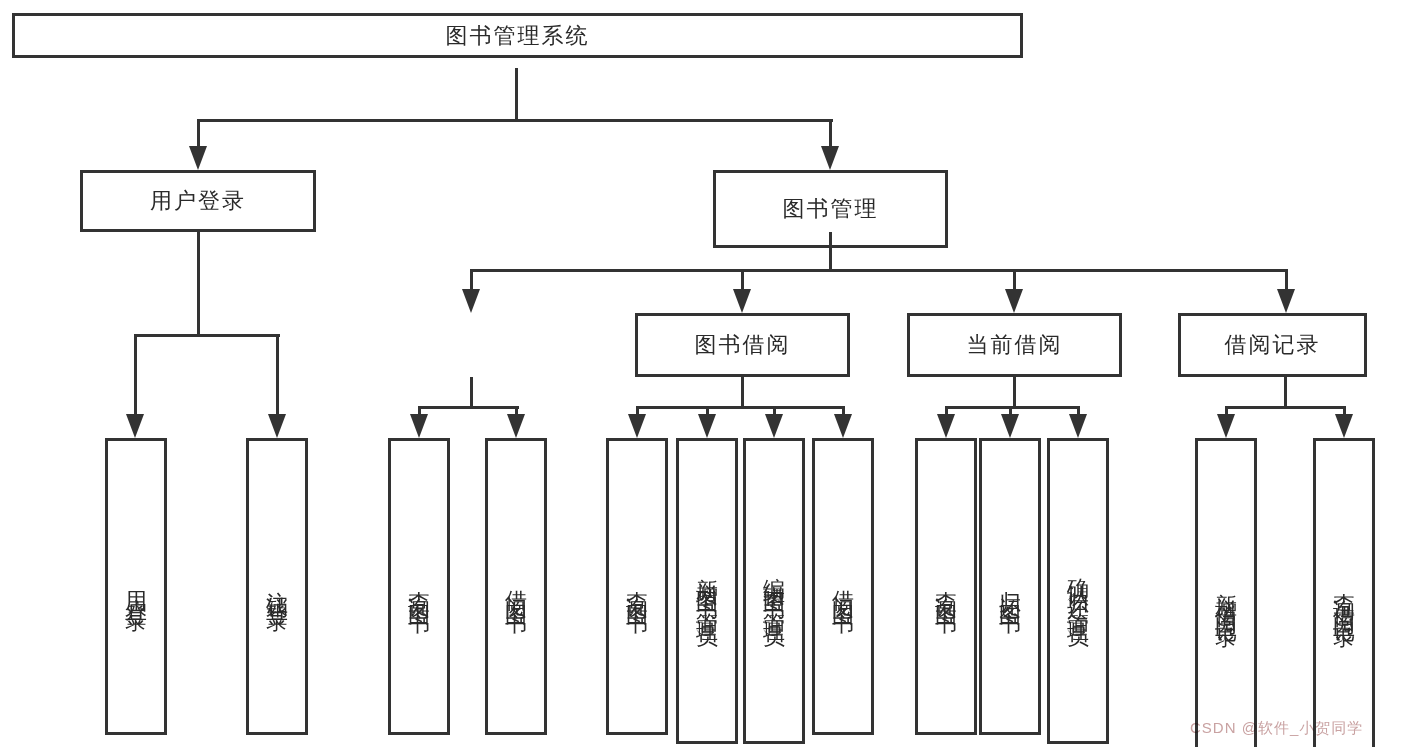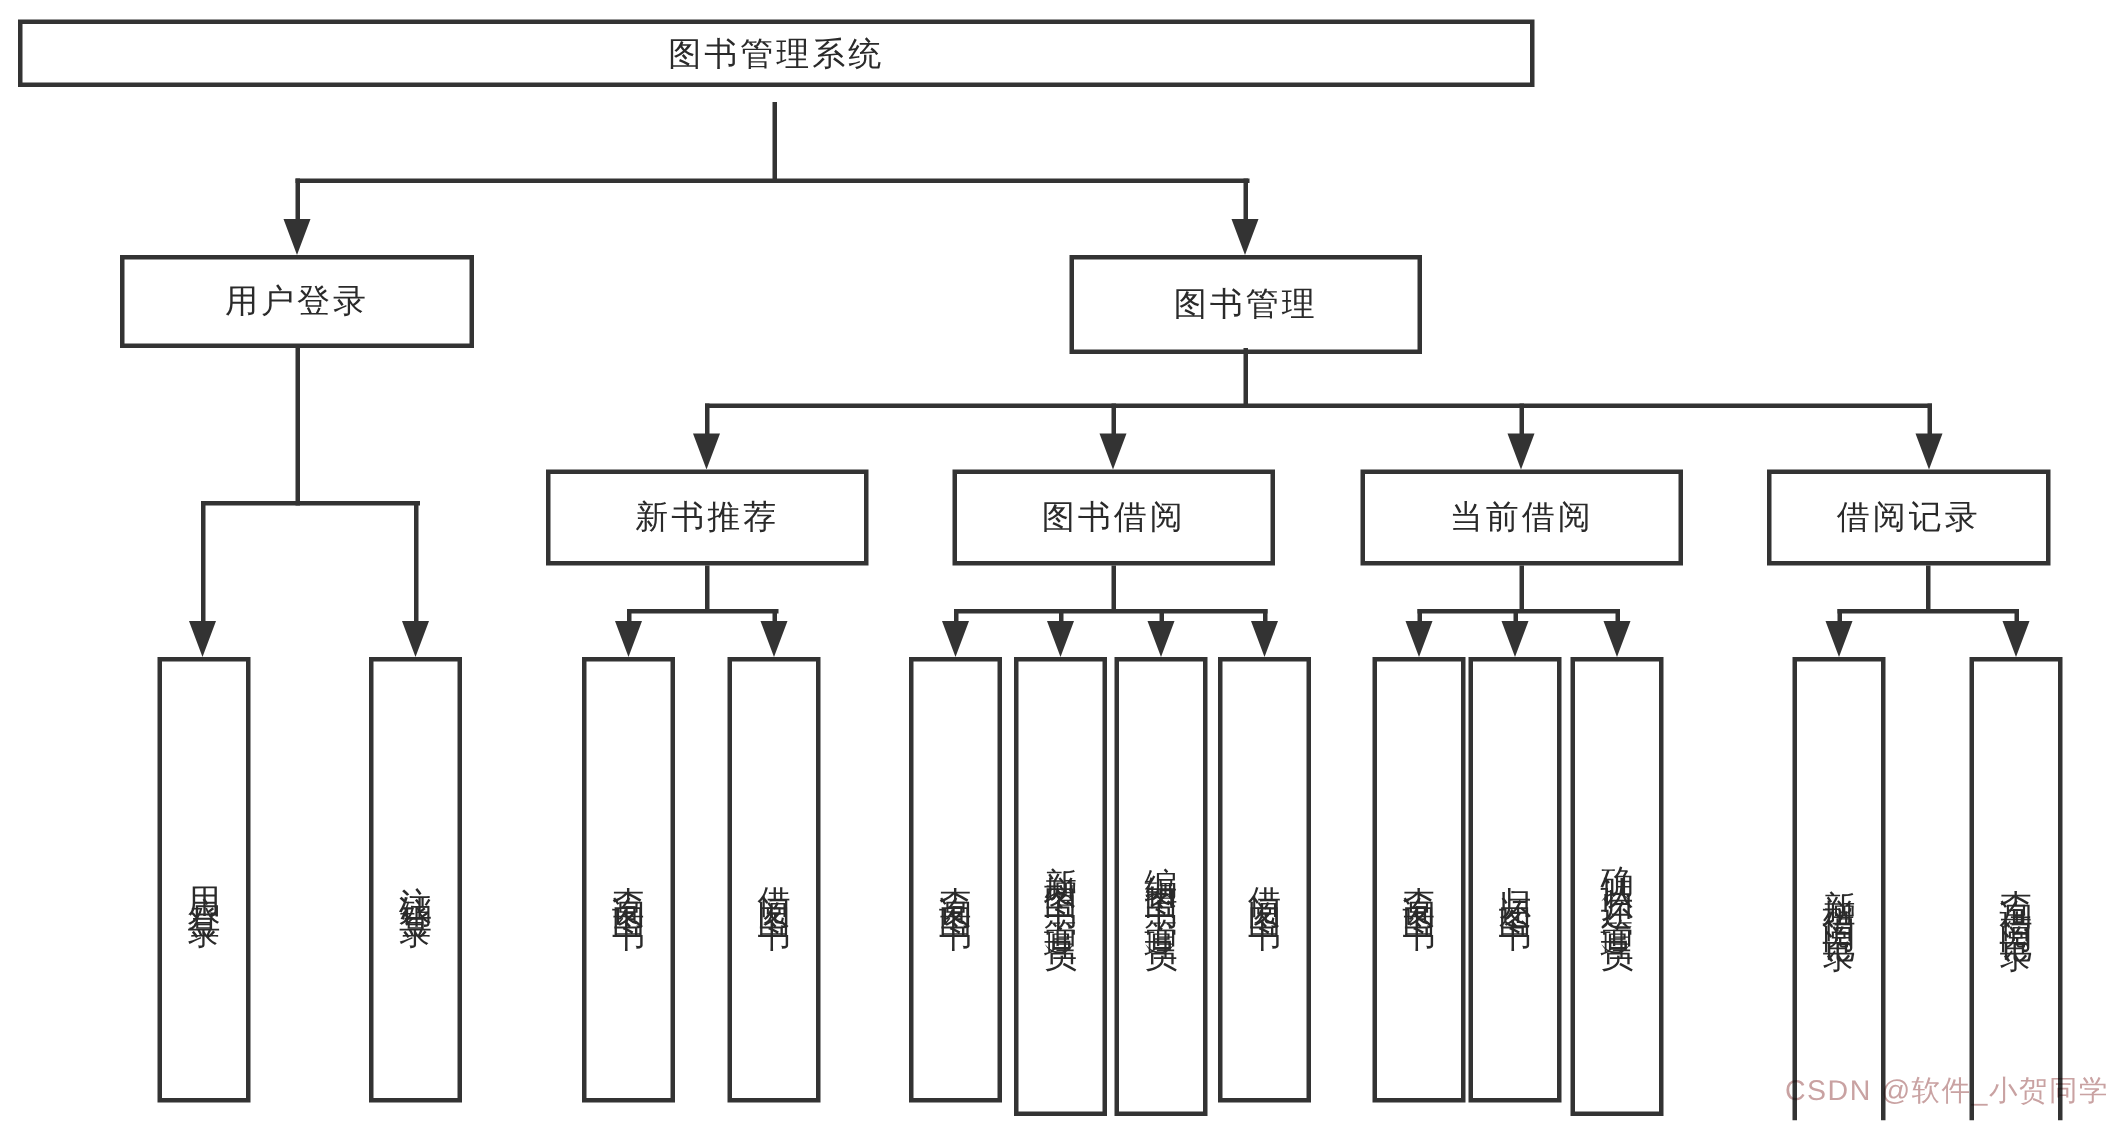--- a/index.html
+++ b/index.html
@@ -19,21 +19,21 @@
     font-size:22px;letter-spacing:7px;line-height:1;white-space:nowrap;
   }
   .vl{position:absolute;width:3px;background:var(--line-color,#333);}
   .hl{position:absolute;height:3px;background:var(--line-color,#333);}
   .ah{
     position:absolute;width:0;height:0;
     border-left:9px solid transparent;border-right:9px solid transparent;
     border-top:24px solid var(--line-color,#333);
   }
   .watermark{
-    position:absolute;left:1190px;top:717px;font-size:19px;line-height:22px;
+    position:absolute;left:1190px;top:717px;font-size:15px;line-height:22px;
     color:var(--watermark-color,#c9a2a2);white-space:nowrap;z-index:5;
     mix-blend-mode:multiply;letter-spacing:1px;
   }
 </style>
 </head>
 <body>
 
 <div class="canvas">
 
   <div class="box h" style="left:12px;top:13px;width:1011px;height:45px">
@@ -43,21 +43,21 @@
   <div class="vl" style="left:515px;top:68px;height:54px"></div>
   <div class="hl" style="left:197px;top:119px;width:636px"></div>
   <div class="vl" style="left:197px;top:119px;height:29px"></div>
   <div class="ah" style="left:189px;top:146px"></div>
   <div class="vl" style="left:829px;top:119px;height:29px"></div>
   <div class="ah" style="left:821px;top:146px"></div>
 
   <div class="box h" style="left:80px;top:170px;width:236px;height:62px">
     <span>用户登录</span>
   </div>
-  <div class="box h" style="left:713px;top:170px;width:235px;height:66px">
+  <div class="box h" style="left:713px;top:170px;width:235px;height:78px">
     <span>图书管理</span>
   </div>
 
   <div class="vl" style="left:197px;top:232px;height:105px"></div>
   <div class="hl" style="left:134px;top:334px;width:146px"></div>
   <div class="vl" style="left:134px;top:334px;height:82px"></div>
   <div class="ah" style="left:126px;top:414px"></div>
   <div class="vl" style="left:276px;top:334px;height:82px"></div>
   <div class="ah" style="left:268px;top:414px"></div>
 
@@ -65,23 +65,20 @@
   <div class="hl" style="left:470px;top:269px;width:818px"></div>
   <div class="vl" style="left:470px;top:269px;height:22px"></div>
   <div class="ah" style="left:462px;top:289px"></div>
   <div class="vl" style="left:741px;top:269px;height:22px"></div>
   <div class="ah" style="left:733px;top:289px"></div>
   <div class="vl" style="left:1013px;top:269px;height:22px"></div>
   <div class="ah" style="left:1005px;top:289px"></div>
   <div class="vl" style="left:1285px;top:269px;height:22px"></div>
   <div class="ah" style="left:1277px;top:289px"></div>
 
-  <div class="box h" style="left:364px;top:313px;width:215px;height:64px">
-    <span>新书推荐</span>
-  </div>
   <div class="box h" style="left:907px;top:313px;width:215px;height:64px">
     <span>当前借阅</span>
   </div>
   <div class="box h" style="left:635px;top:313px;width:215px;height:64px">
     <span>图书借阅</span>
   </div>
   <div class="box h" style="left:1178px;top:313px;width:189px;height:64px">
     <span>借阅记录</span>
   </div>
 

